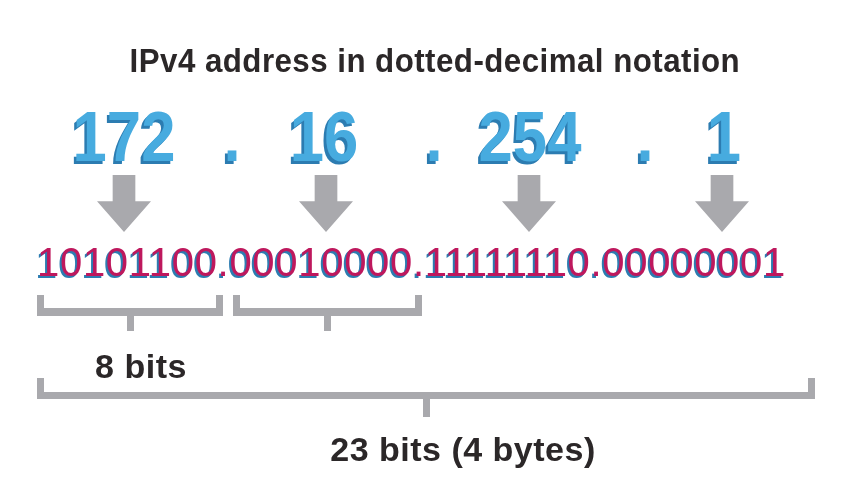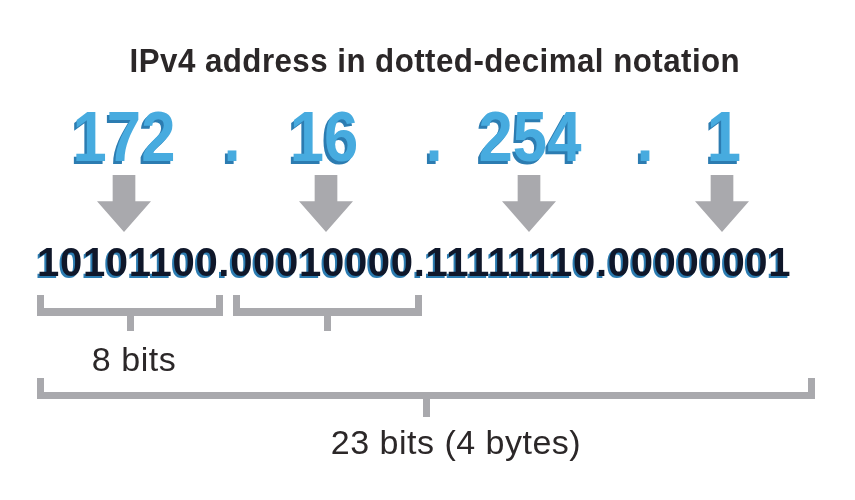--- a/index.html
+++ b/index.html
@@ -65,23 +65,23 @@
   .arrow-4 { left: 695px; }
 
   
   .binary {
     position: absolute;
     top: 242px;
     left: 37px;
     width: 790px;
     font-size: 40px;
     line-height: 40px;
-    font-weight: 700;
+    font-weight: 400;
     letter-spacing: 0.7px;
-    color: #0f172a;
+    color: #be185d;
     text-shadow: -2px 2px 0 #2c7cb1;
     white-space: nowrap;
   }
 
   
   .bracket { position: absolute; }
   .bracket .bar {
     position: absolute; left: 0; right: 0;
     background: #a9a9ad;
   }
@@ -102,23 +102,23 @@
 
   .bracket-large { left: 37px; top: 378px; width: 778px; height: 39px; }
   .bracket-large .bar { top: 14px; height: 7px; }
   .bracket-large .tick-left  { left: 0;  top: 0; height: 21px; }
   .bracket-large .tick-right { right: 0; top: 0; height: 21px; }
   .bracket-large .tick-center { left: 50%; margin-left: -3.5px; top: 14px; height: 25px; }
 
   
   .measure-label {
     position: absolute;
-    margin: 1px;
+    margin: 8px;
     font-size: 34px;
-    font-weight: 400;
+    font-weight: 700;
     color: #2b2728;
     transform: translateX(-50%);
     white-space: nowrap;
     letter-spacing: 0.5px;
   }
   .label-8bits  { left: 133px; top: 339px; }
   .label-32bits { left: 455px; top: 422px; }
 </style>
 </head>
 <body>

